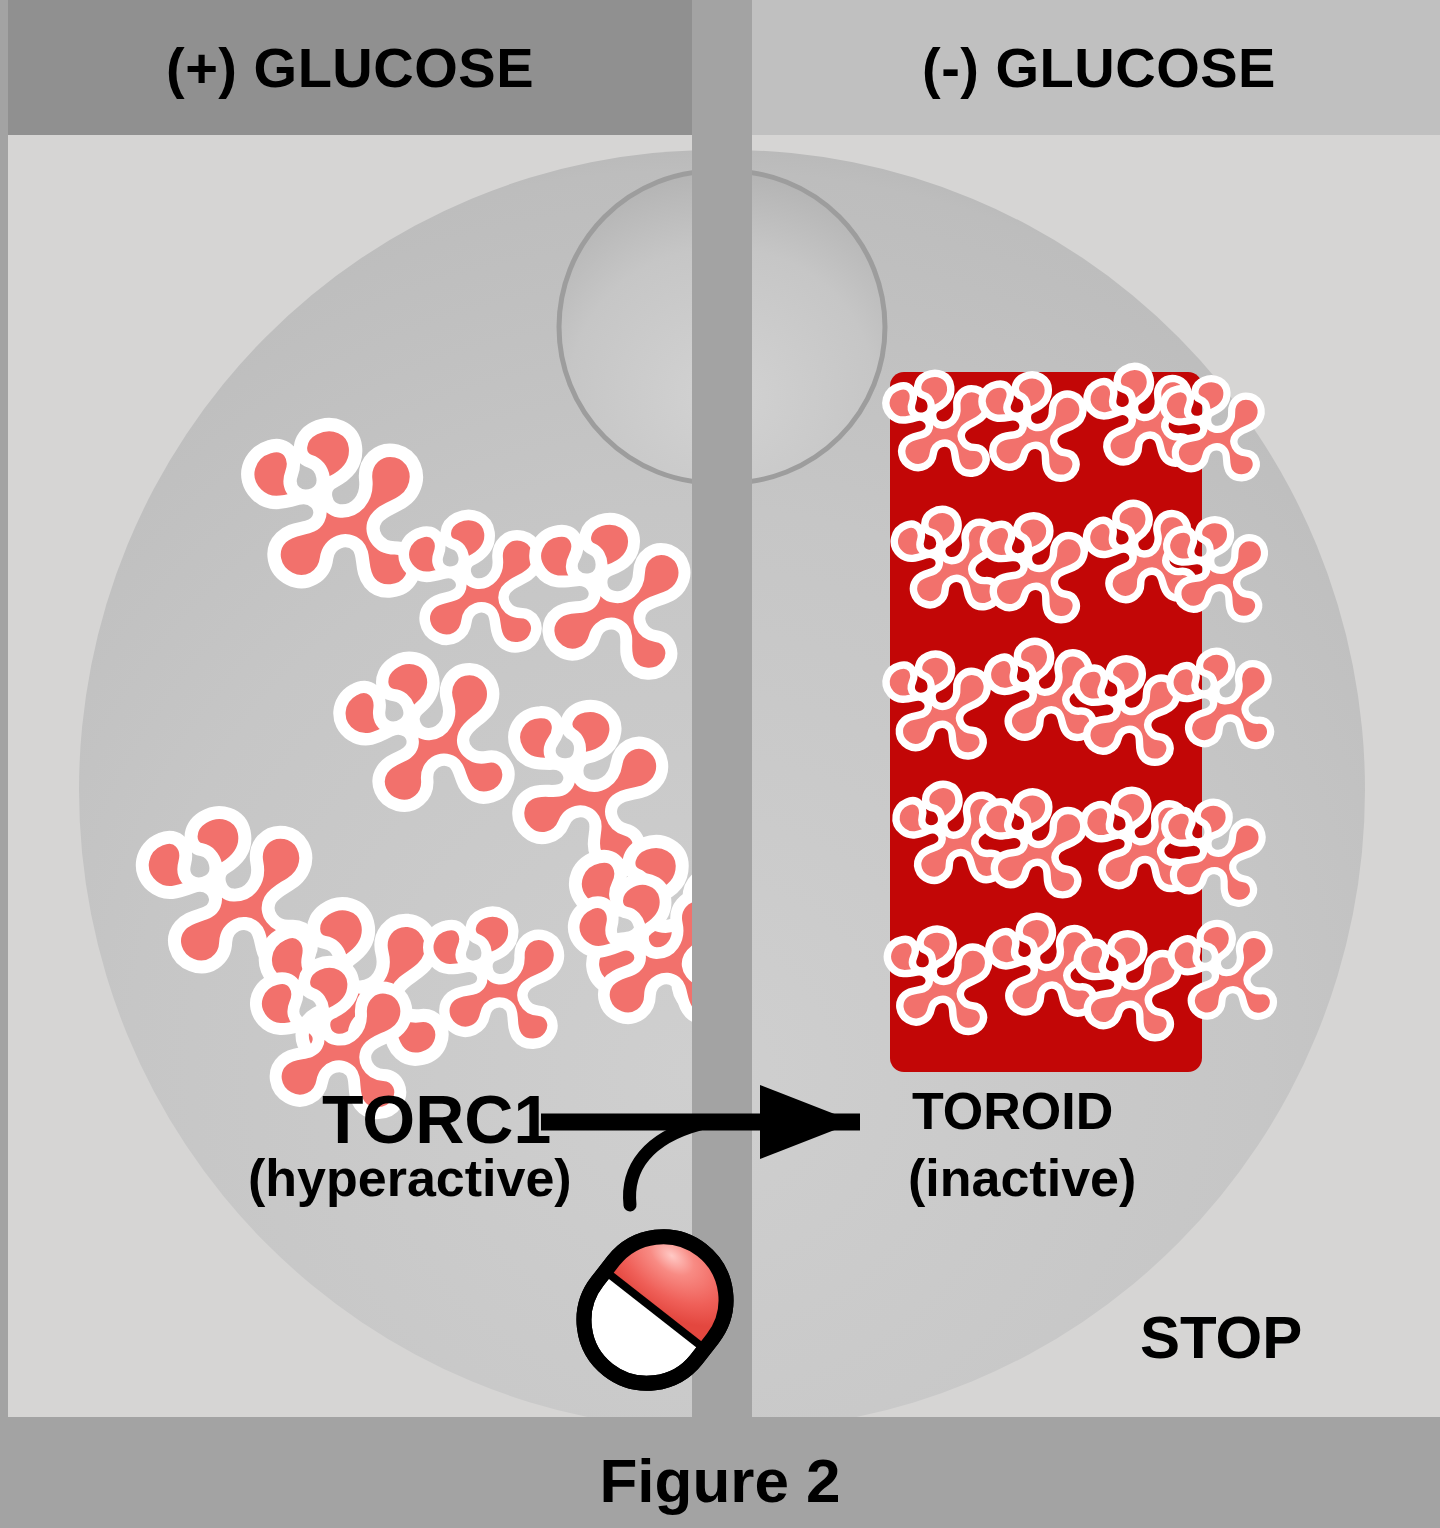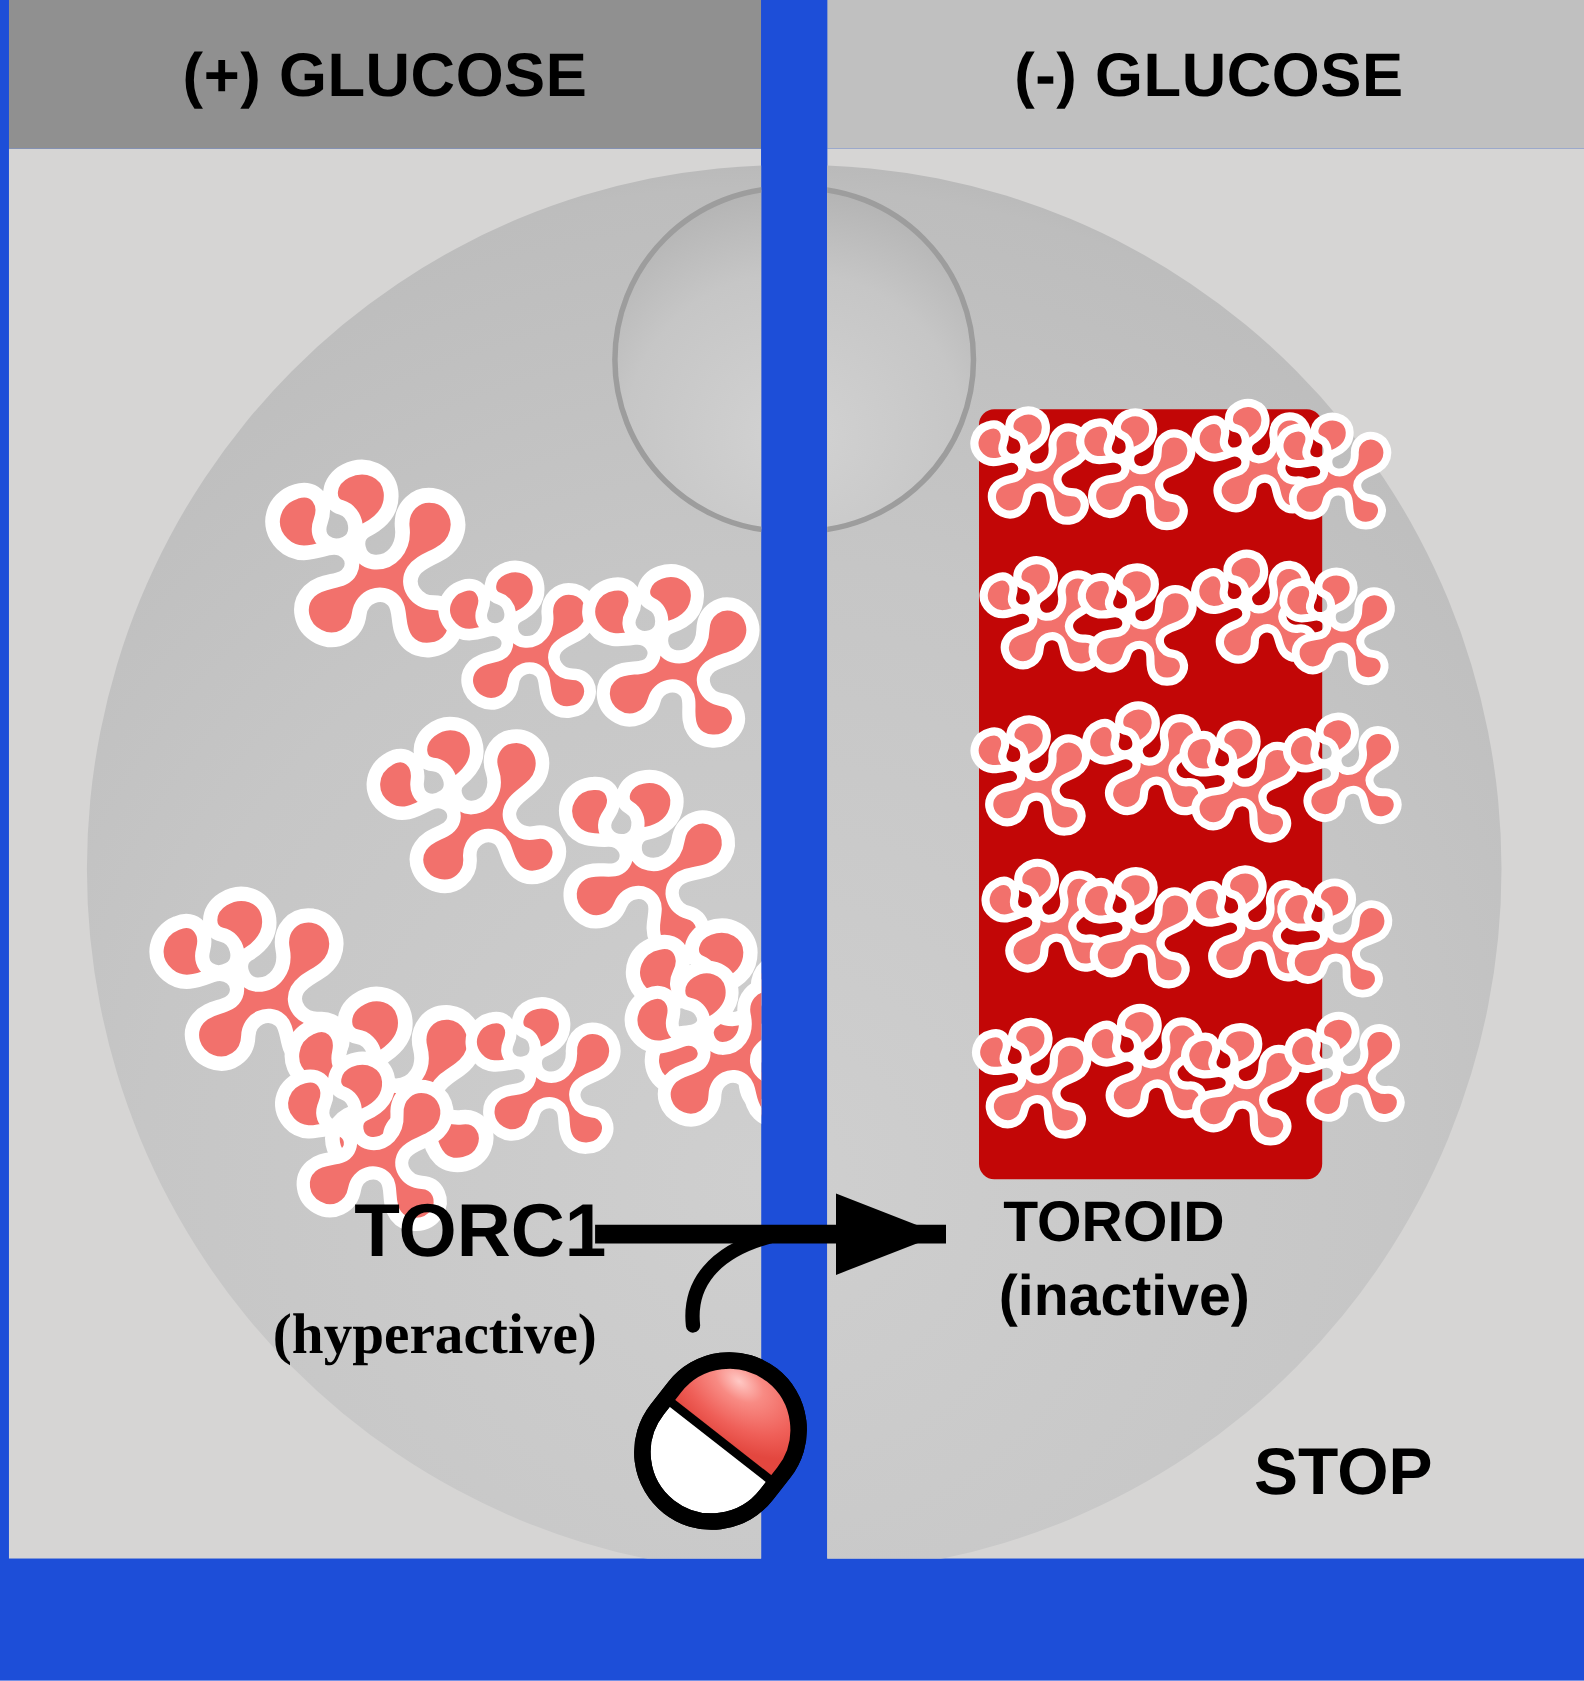--- a/index.html
+++ b/index.html
@@ -7,21 +7,21 @@
     padding: 0;
     background: #ffffff;
   }
   body {
     font-family: "Liberation Sans", sans-serif;
   }
   #figure-root {
     position: relative;
     width: 1440px;
     height: 1528px;
-    background: #1d4ed8;
+    background: #a3a3a3;
     overflow: hidden;
   }
   .panel {
     position: absolute;
     top: 0;
     height: 1417px;
     overflow: hidden;
   }
   #panel-left  { left: 8px;   width: 684px; }
   #panel-right { left: 752px; width: 694px; text-align: right; }
@@ -75,23 +75,22 @@
     line-height: 1.0;
   }
 
   #label-torc1 {
     left: 322px;
     top: 1085px;
     font-size: 68px;
   }
   #label-torc1-sub {
     left: 248px;
-    top: 1188px;
+    top: 1152px;
     font-size: 52px;
-    font-family: Liberation Serif, serif;
   }
   #label-toroid {
     left: 912px;
     top: 1085px;
     font-size: 52px;
   }
   #label-toroid-sub {
     left: 908px;
     top: 1152px;
     font-size: 52px;
@@ -420,14 +419,15 @@
   </svg>
 
   <div class="overlay-text" id="label-torc1">TORC1</div>
   <div class="overlay-text" id="label-torc1-sub">(hyperactive)</div>
 
   <div class="overlay-text" id="label-toroid">TOROID</div>
   <div class="overlay-text" id="label-toroid-sub">(inactive)</div>
 
   <div class="overlay-text" id="label-stop">STOP</div>
 
+  <div id="figure-caption">Figure 2</div>
 
 </div>
 
 </body></html>

